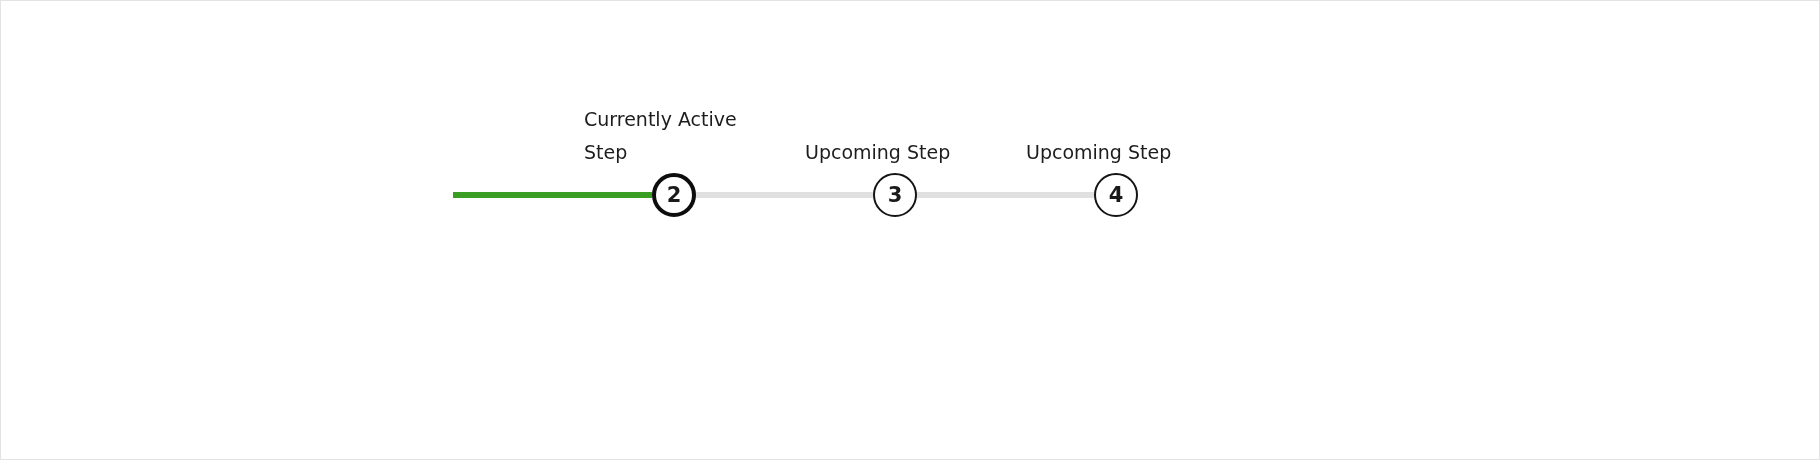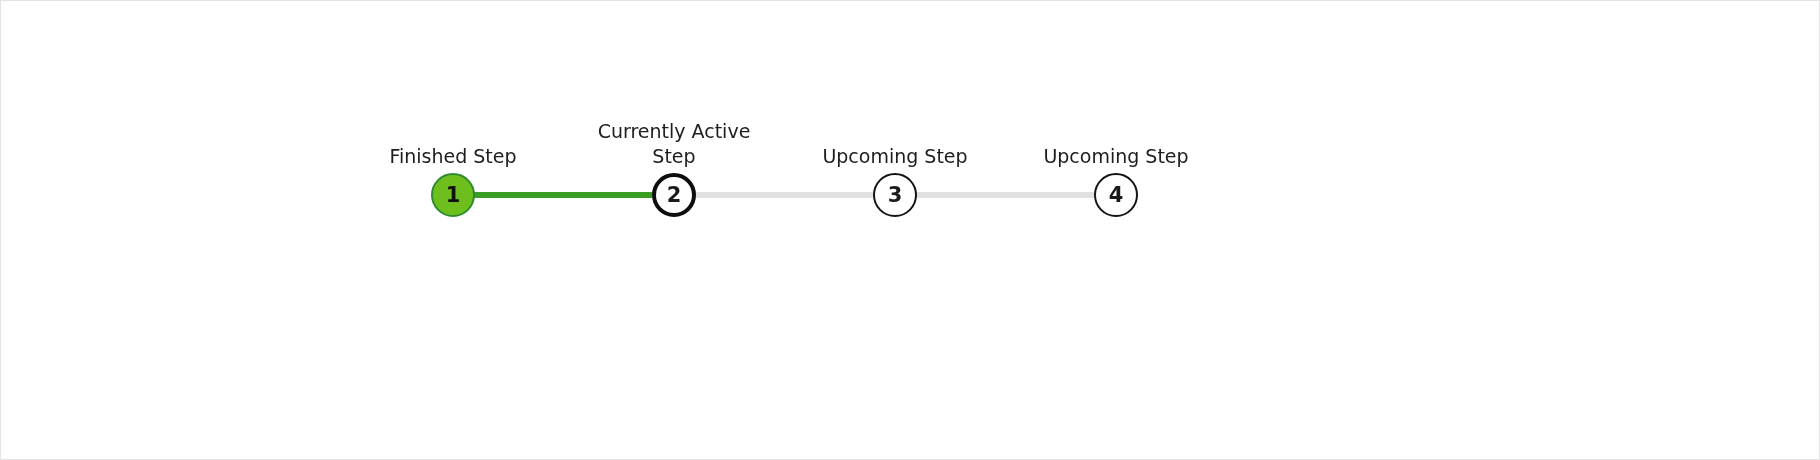--- a/index.html
+++ b/index.html
@@ -39,23 +39,22 @@
     margin-left: -90px;   
     height: 140px;
   }
 
   
   .step-label {
     position: absolute;
     bottom: 82px;
     left: 0;
     width: 180px;
-    text-align: center;
     font-size: 19px;
-    line-height: 25px;
+    line-height: 33px;
     color: #1d1d1d;
     font-weight: 400;
     white-space: pre-line;
   }
 
   
   .step-node {
     position: absolute;
     left: 50%;
     bottom: 34px;
@@ -105,24 +104,20 @@
 
 <div id="canvas">
   <div id="stepper">
 
     <div class="connector done" style="left: 22px; width: 199px;"></div>
 
     <div class="connector todo" style="left: 243px; width: 199px;"></div>
 
     <div class="connector todo" style="left: 464px; width: 199px;"></div>
 
-    <div class="step" style="left: 22px;">
-      <div class="step-label">Finished Step</div>
-      <div class="step-node is-done">1</div>
-    </div>
 
     <div class="step" style="left: 243px;">
       <div class="step-label">Currently Active
 Step</div>
       <div class="step-node is-active">2</div>
     </div>
 
     <div class="step" style="left: 464px;">
       <div class="step-label">Upcoming Step</div>
       <div class="step-node is-upcoming">3</div>

